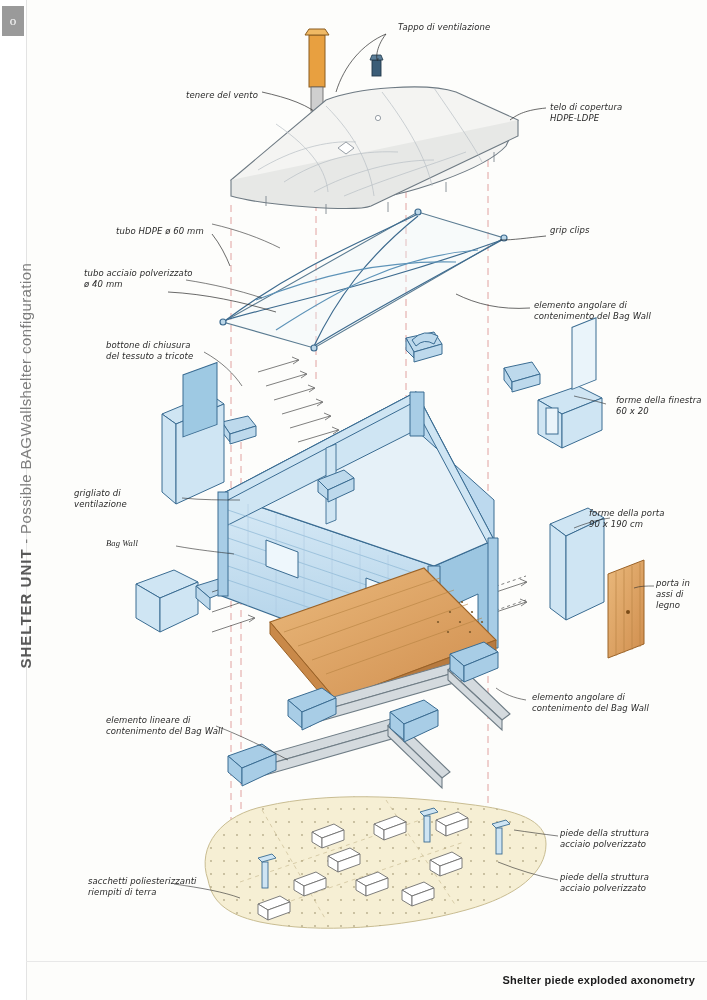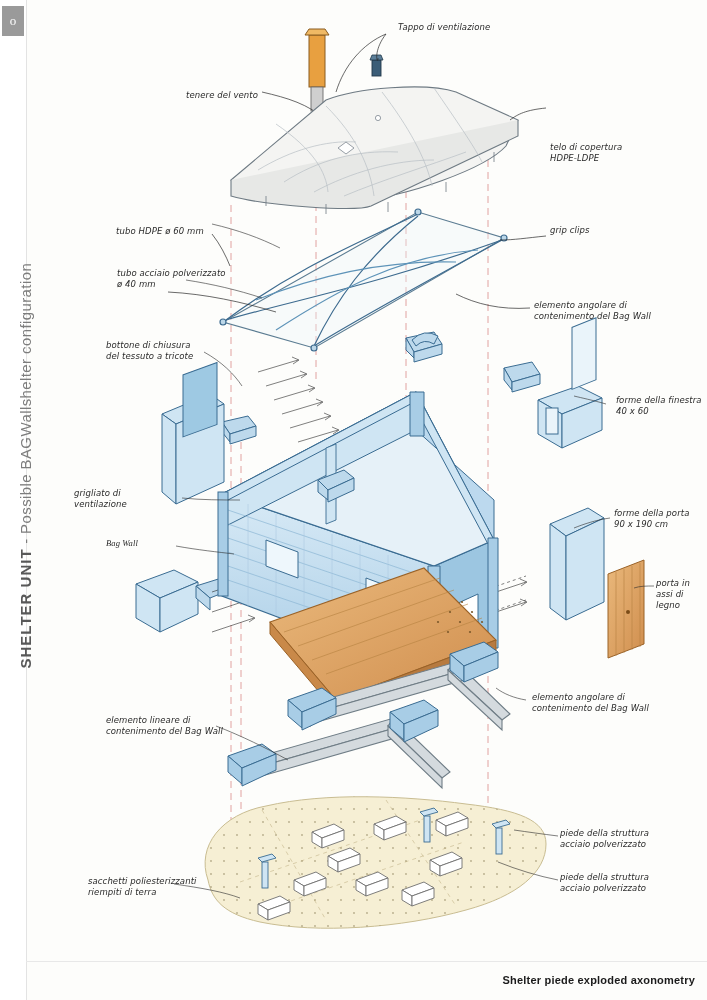--- a/index.html
+++ b/index.html
@@ -406,36 +406,36 @@
         <path d="M500,700 C488,698 478,694 470,688"></path>
         <path d="M190,726 C216,736 240,748 262,760"></path>
         <path d="M532,836 C516,834 502,832 488,830"></path>
         <path d="M532,880 C512,876 492,870 472,862"></path>
         <path d="M148,884 C176,888 198,892 214,898"></path>
       </g>
     </svg>
 
     <div class="lbl" style="left:372px;top:22px;">Tappo di ventilazione</div>
     <div class="lbl" style="left:160px;top:90px;">tenere del vento</div>
-    <div class="lbl" style="left:524px;top:102px;margin-top:40px;">telo di copertura
+    <div class="lbl" style="left:524px;top:102px;">telo di copertura
 HDPE-LDPE</div>
     <div class="lbl" style="left:90px;top:226px;">tubo HDPE ø 60 mm</div>
-    <div class="lbl" style="left:58px;top:268px;margin-left:33px;">tubo acciaio polverizzato
+    <div class="lbl" style="left:58px;top:268px;">tubo acciaio polverizzato
 ø 40 mm</div>
     <div class="lbl" style="left:524px;top:225px;text-align:right;">grip clips</div>
     <div class="lbl" style="left:508px;top:300px;">elemento angolare di
 contenimento del Bag Wall</div>
     <div class="lbl" style="left:80px;top:340px;">bottone di chiusura
 del tessuto a tricote</div>
     <div class="lbl" style="left:590px;top:395px;">forme della finestra
-40 x 60</div>
+60 x 20</div>
     <div class="lbl" style="left:48px;top:488px;">grigliato di
 ventilazione</div>
     <div class="lbl" style="left:80px;top:538px;font-family:Liberation Serif, serif;">Bag Wall</div>
-    <div class="lbl" style="left:588px;top:508px;font-style:italic;">forme della porta
+    <div class="lbl" style="left:563px;top:508px;font-style:italic;">forme della porta
 90 x 190 cm</div>
     <div class="lbl" style="left:630px;top:578px;">porta in
 assi di legno</div>
     <div class="lbl" style="left:80px;top:715px;">elemento lineare di
 contenimento del Bag Wall</div>
     <div class="lbl" style="left:506px;top:692px;">elemento angolare di
 contenimento del Bag Wall</div>
     <div class="lbl" style="left:534px;top:828px;">piede della struttura
 acciaio polverizzato</div>
     <div class="lbl" style="left:534px;top:872px;">piede della struttura

